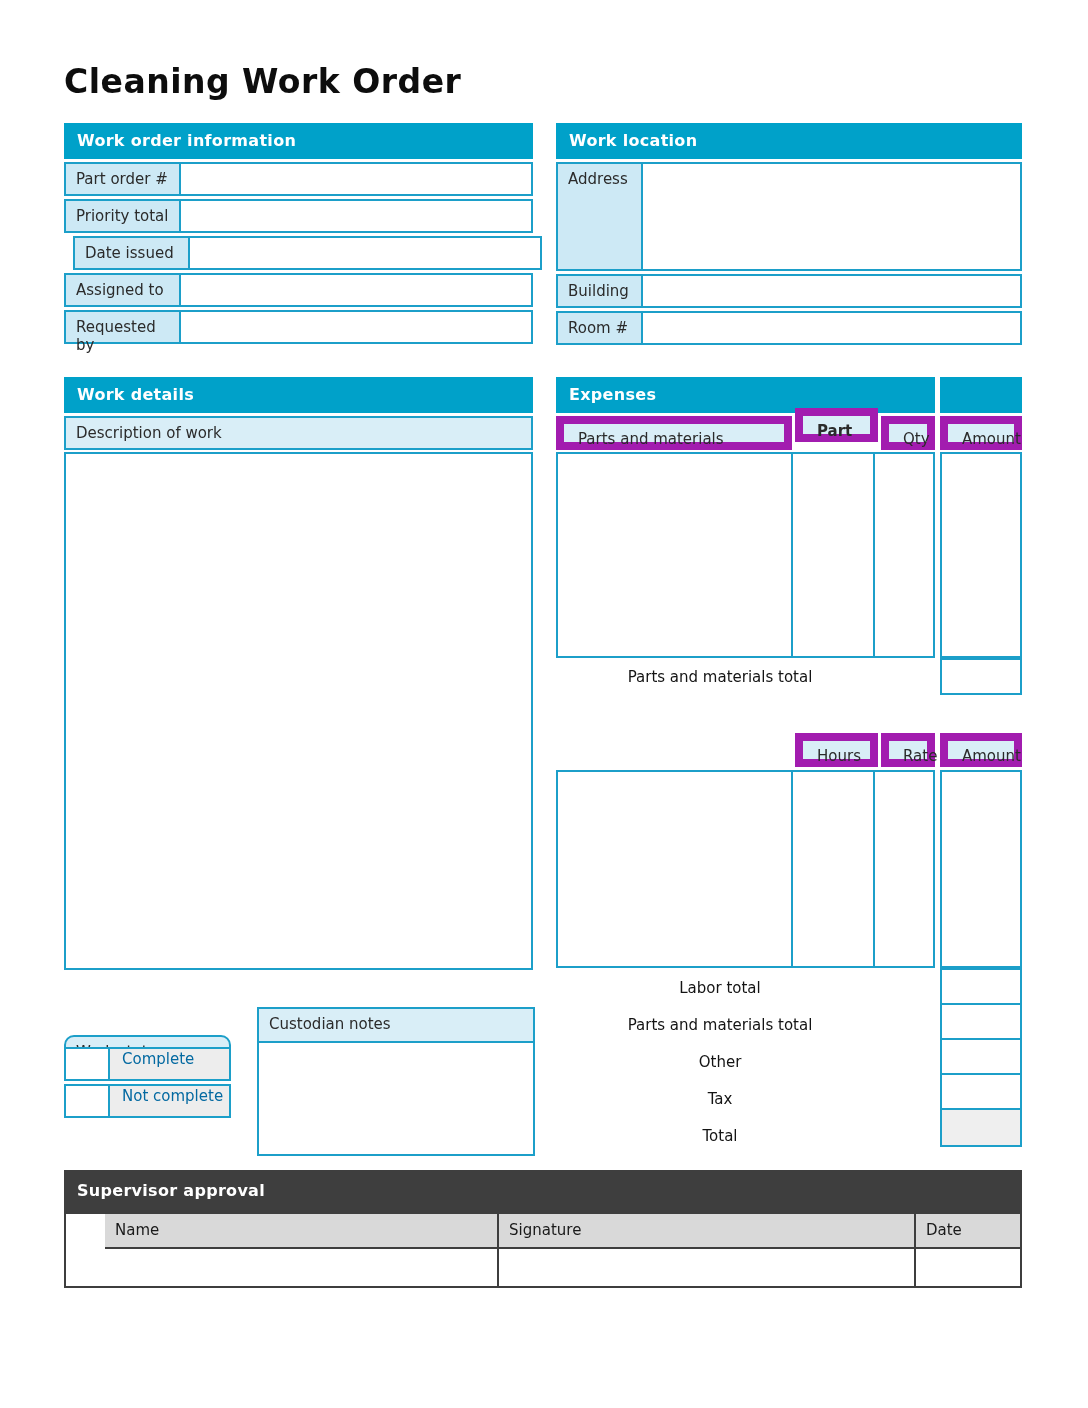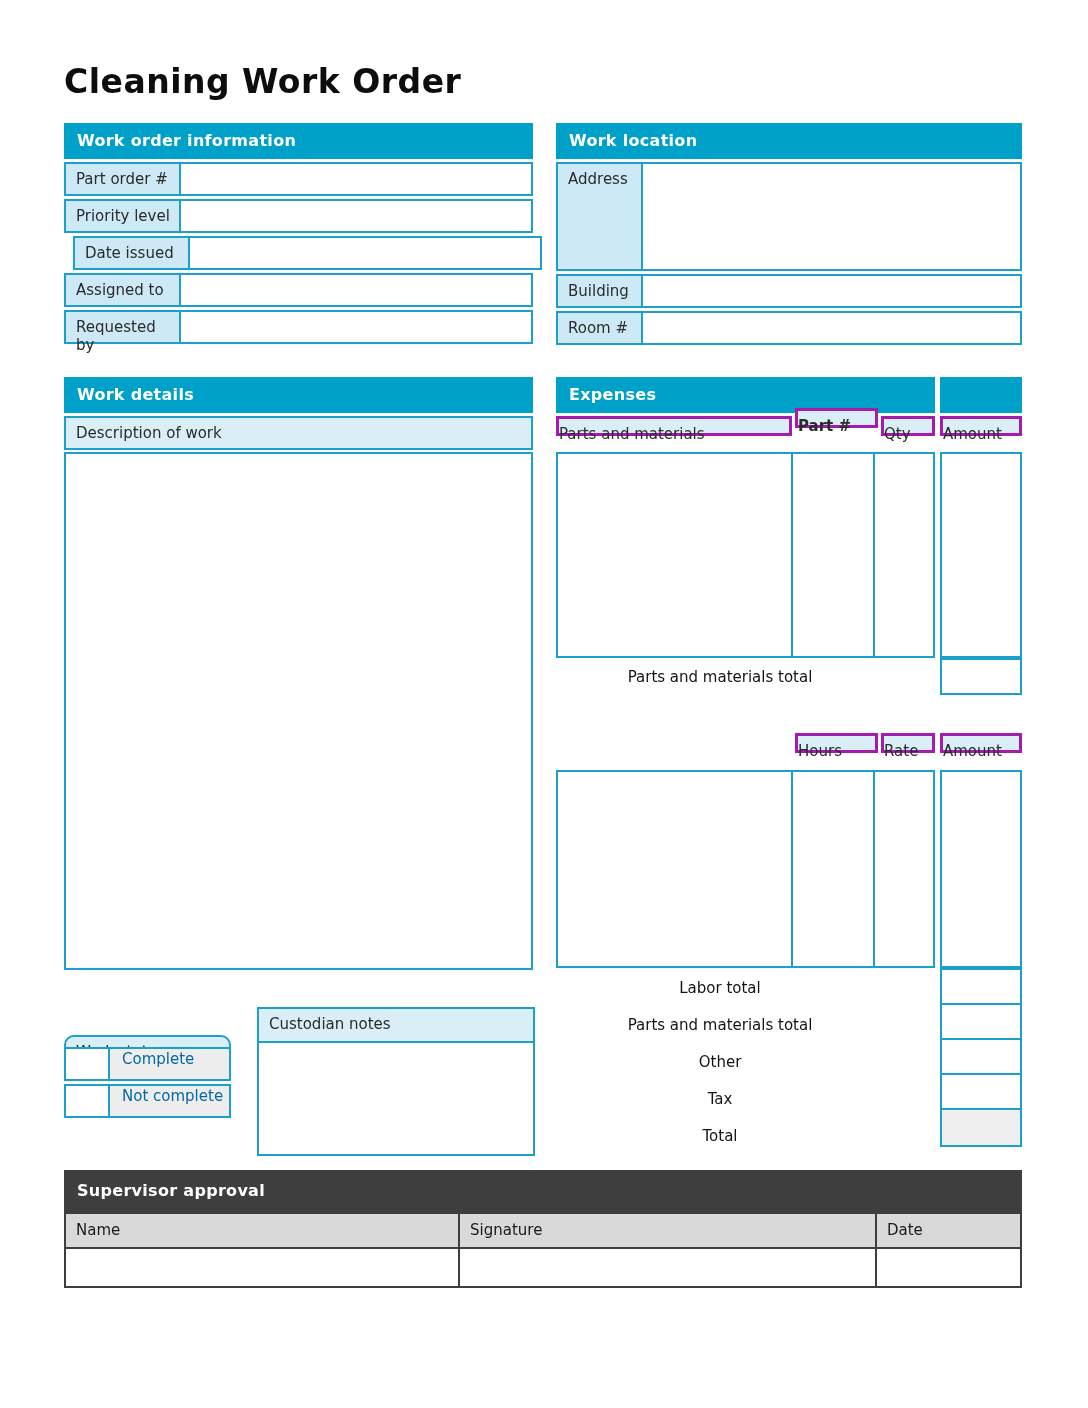--- a/index.html
+++ b/index.html
@@ -16,64 +16,64 @@
   .frow { position:absolute; border:2px solid #1C9FC9; display:flex; background:#ffffff; }
   .lbl  { background:#CDE9F5; border-right:2px solid #1C9FC9; font-size:15px; color:#2b2b2b; padding:6px 8px 0 10px; }
   .lbl.w115 { width:115px; }
   .lbl.w84  { width:85px; }
   .val  { flex:1; background:#ffffff; }
 
   .subhdr { position:absolute; border:2px solid #1C9FC9; background:#D9EEF7; font-size:15px;
             color:#2b2b2b; padding:6px 10px 0 10px; }
   .bigbox { position:absolute; border:2px solid #1C9FC9; background:#ffffff; }
 
-  .thcell { position:absolute; height:20px; border:3px solid #a21caf; background:#D9EEF7;
-            font-size:15px; color:#2b2b2b; line-height:30px; padding-left:0; }
+  .thcell { position:absolute; height:34px; border:8px solid #a21caf; background:#D9EEF7;
+            font-size:15px; color:#2b2b2b; line-height:30px; padding-left:14px; }
   .datagrid { position:absolute; border:2px solid #1C9FC9; background:#ffffff; display:flex; }
   .dc { background:#ffffff; }
   .dc.b { border-right:2px solid #1C9FC9; }
   .dc.w235 { width:235px; } .dc.w82 { width:82px; } .dc.fill { flex:1; }
 
   .amtbox { position:absolute; border:2px solid #1C9FC9; background:#ffffff; }
   .rlabel { position:absolute; right:158px; width:420px; text-align:center; font-size:15px; color:#141414; }
 
   .totals-stack { position:absolute; left:940px; width:82px; border:2px solid #1C9FC9; background:#fff; }
   .tcell { height:35px; background:#ffffff; border-bottom:2px solid #1C9FC9; }
   .tcell:last-child { border-bottom:none; }
   .tcell.gray { background:#EFEFEF; }
 
   .ws-row { position:absolute; border:2px solid #1C9FC9; display:flex; background:#fff; }
   .ws-check { width:44px; background:#ffffff; border-right:2px solid #1C9FC9; }
   .ws-label { flex:1; background:#EDEDED; font-size:15px; color:#0369a1; padding:1px 0 0 12px; }
 
   .sup-header { position:absolute; height:42px; background:#3E3E3E; color:#ffffff; font-weight:bold;
                 font-size:16px; line-height:42px; padding-left:13px; letter-spacing:0.3px; }
   .sup-table { position:absolute; border:2px solid #3E3E3E; background:#ffffff; display:grid;
-               grid-template-columns:394px 417px 1fr; grid-template-rows:35px 37px; }
+               grid-template-columns:394px 417px 1fr; grid-template-rows:35px 37px;padding-left:39px; }
   .sup-th { background:#D9D9D9; border-right:2px solid #3E3E3E; border-bottom:2px solid #3E3E3E;
             font-size:15px; color:#1a1a1a; line-height:33px; padding-left:10px; }
   .sup-th.last { border-right:none; }
   .sup-td { background:#ffffff; border-right:2px solid #3E3E3E; }
   .sup-td.last { border-right:none; }
 </style>
 </head>
 <body>
 
 <div class="page">
 
   <div class="title">Cleaning Work Order</div>
 
   <div class="sec-header" style="left:64px;top:123px;width:469px;">Work order information</div>
 
   <div class="frow" style="left:64px;top:162px;width:469px;height:34px;">
     <div class="lbl w115">Part order #</div>
     <div class="val"></div>
   </div>
   <div class="frow" style="left:64px;top:199px;width:469px;height:34px;">
-    <div class="lbl w115">Priority level</div>
+    <div class="lbl w115">Priority total</div>
     <div class="val"></div>
   </div>
   <div class="frow" style="left:73px;top:236px;width:469px;height:34px;">
     <div class="lbl w115">Date issued</div>
     <div class="val"></div>
   </div>
   <div class="frow" style="left:64px;top:273px;width:469px;height:34px;">
     <div class="lbl w115">Assigned to</div>
     <div class="val"></div>
   </div>

